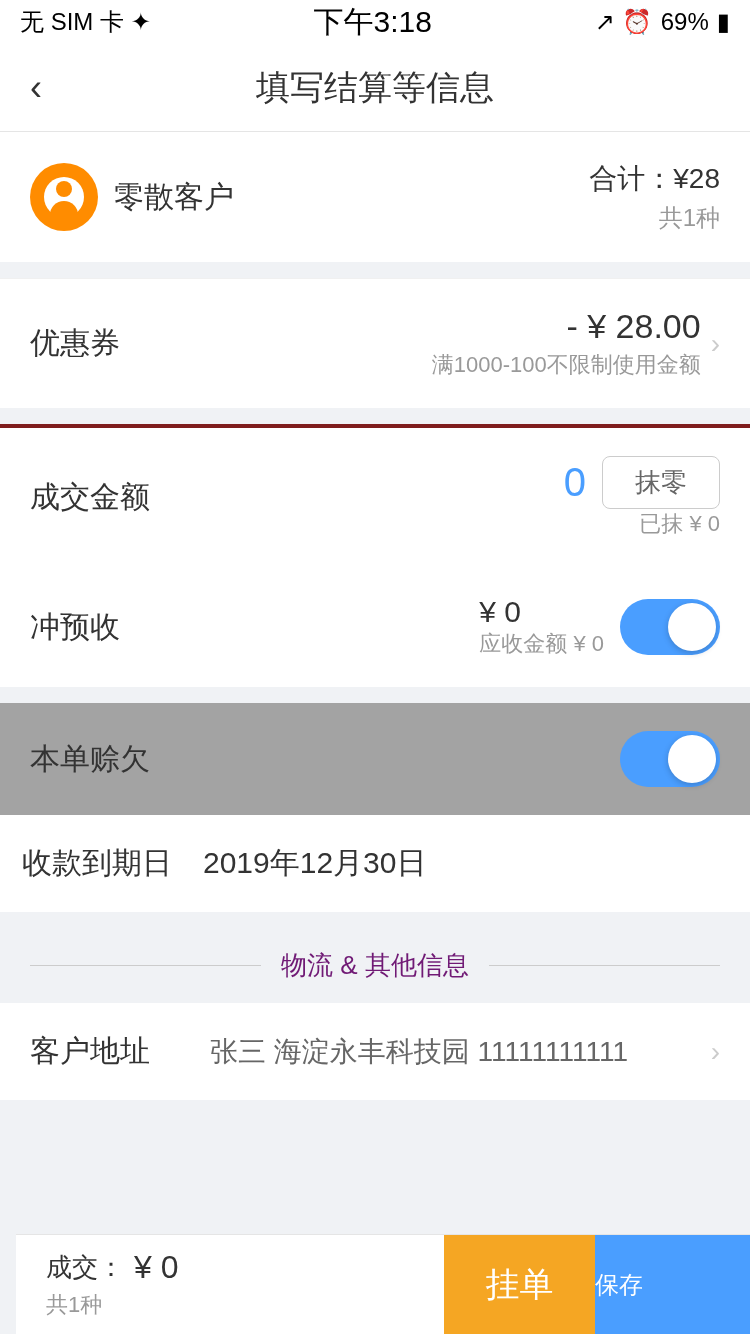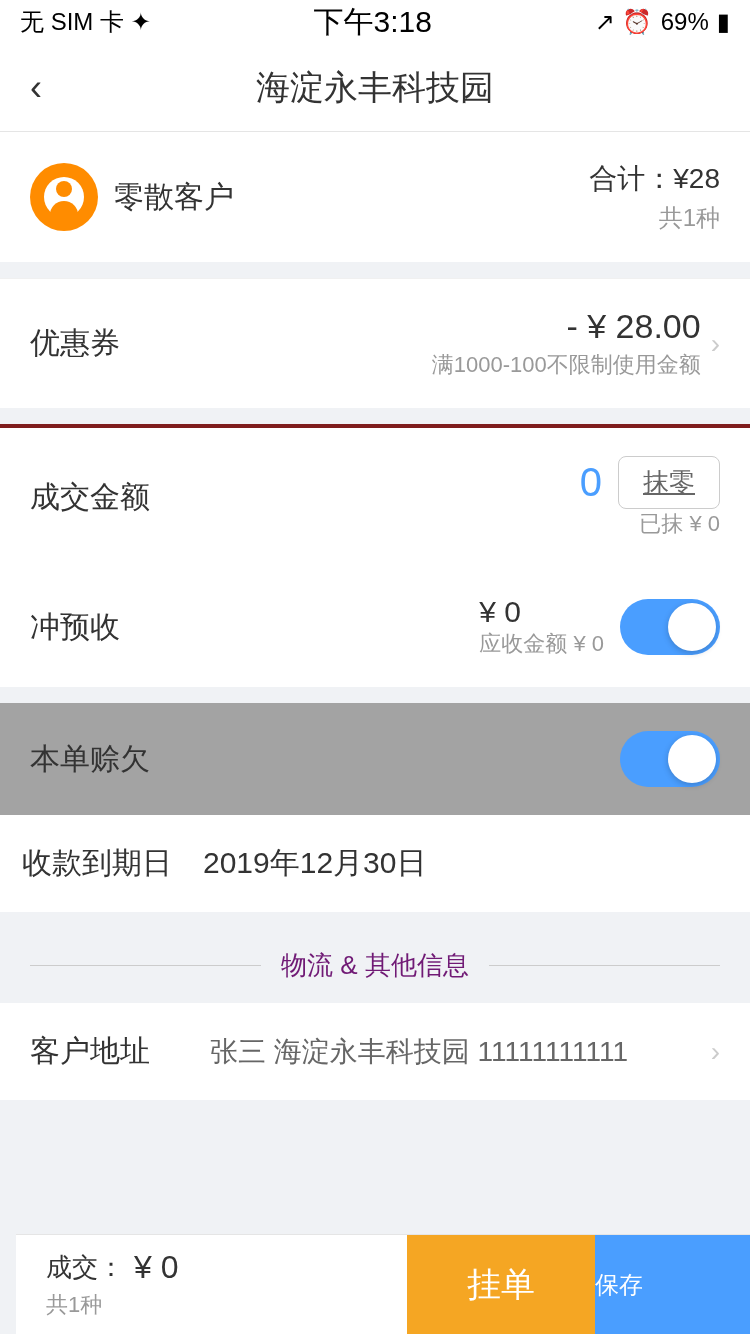--- a/index.html
+++ b/index.html
@@ -180,26 +180,25 @@
     .amount-input {
       font-size: 40px;
       color: #4a9eff;
       font-weight: 400;
       min-width: 60px;
       text-align: right;
     }
     .round-zero-btn {
       border: 1px solid #ccc;
       border-radius: 8px;
-      padding: 8px 24px;
+      padding: 8px 32px;
       font-size: 26px;
       color: #666;
       background: #fff;
       cursor: pointer;
-      text-decoration: underline;
     }
     .form-sub {
       font-size: 22px;
       color: #999;
       text-align: right;
     }
 
     
     .toggle {
       width: 100px;
@@ -333,21 +332,21 @@
       font-size: 32px;
       color: #333;
       font-weight: 500;
     }
     .bottom-count {
       font-size: 22px;
       color: #999;
       margin-top: 4px;
     }
     .btn-hang {
-      width: 188px;
+      width: 151px;
       background: #f5a623;
       display: flex;
       align-items: center;
       justify-content: center;
       font-size: 34px;
       color: #fff;
       cursor: pointer;
     }
     .btn-save {
       width: 171px;
@@ -377,21 +376,21 @@
     <div class="status-right">
       <span>↗</span>
       <span>⏰</span>
       <span>69%</span>
       <span>▮</span>
     </div>
   </div>
 
   <div class="nav-bar">
     <span class="nav-back">‹</span>
-    <span class="nav-title">海淀永丰科技园</span>
+    <span class="nav-title">填写结算等信息</span>
   </div>
 
   <div class="section">
     <div class="customer-row">
       <div class="customer-left">
         <div class="customer-avatar">
           <div class="customer-avatar-icon"></div>
         </div>
         <span class="customer-name">零散客户</span>
       </div>

